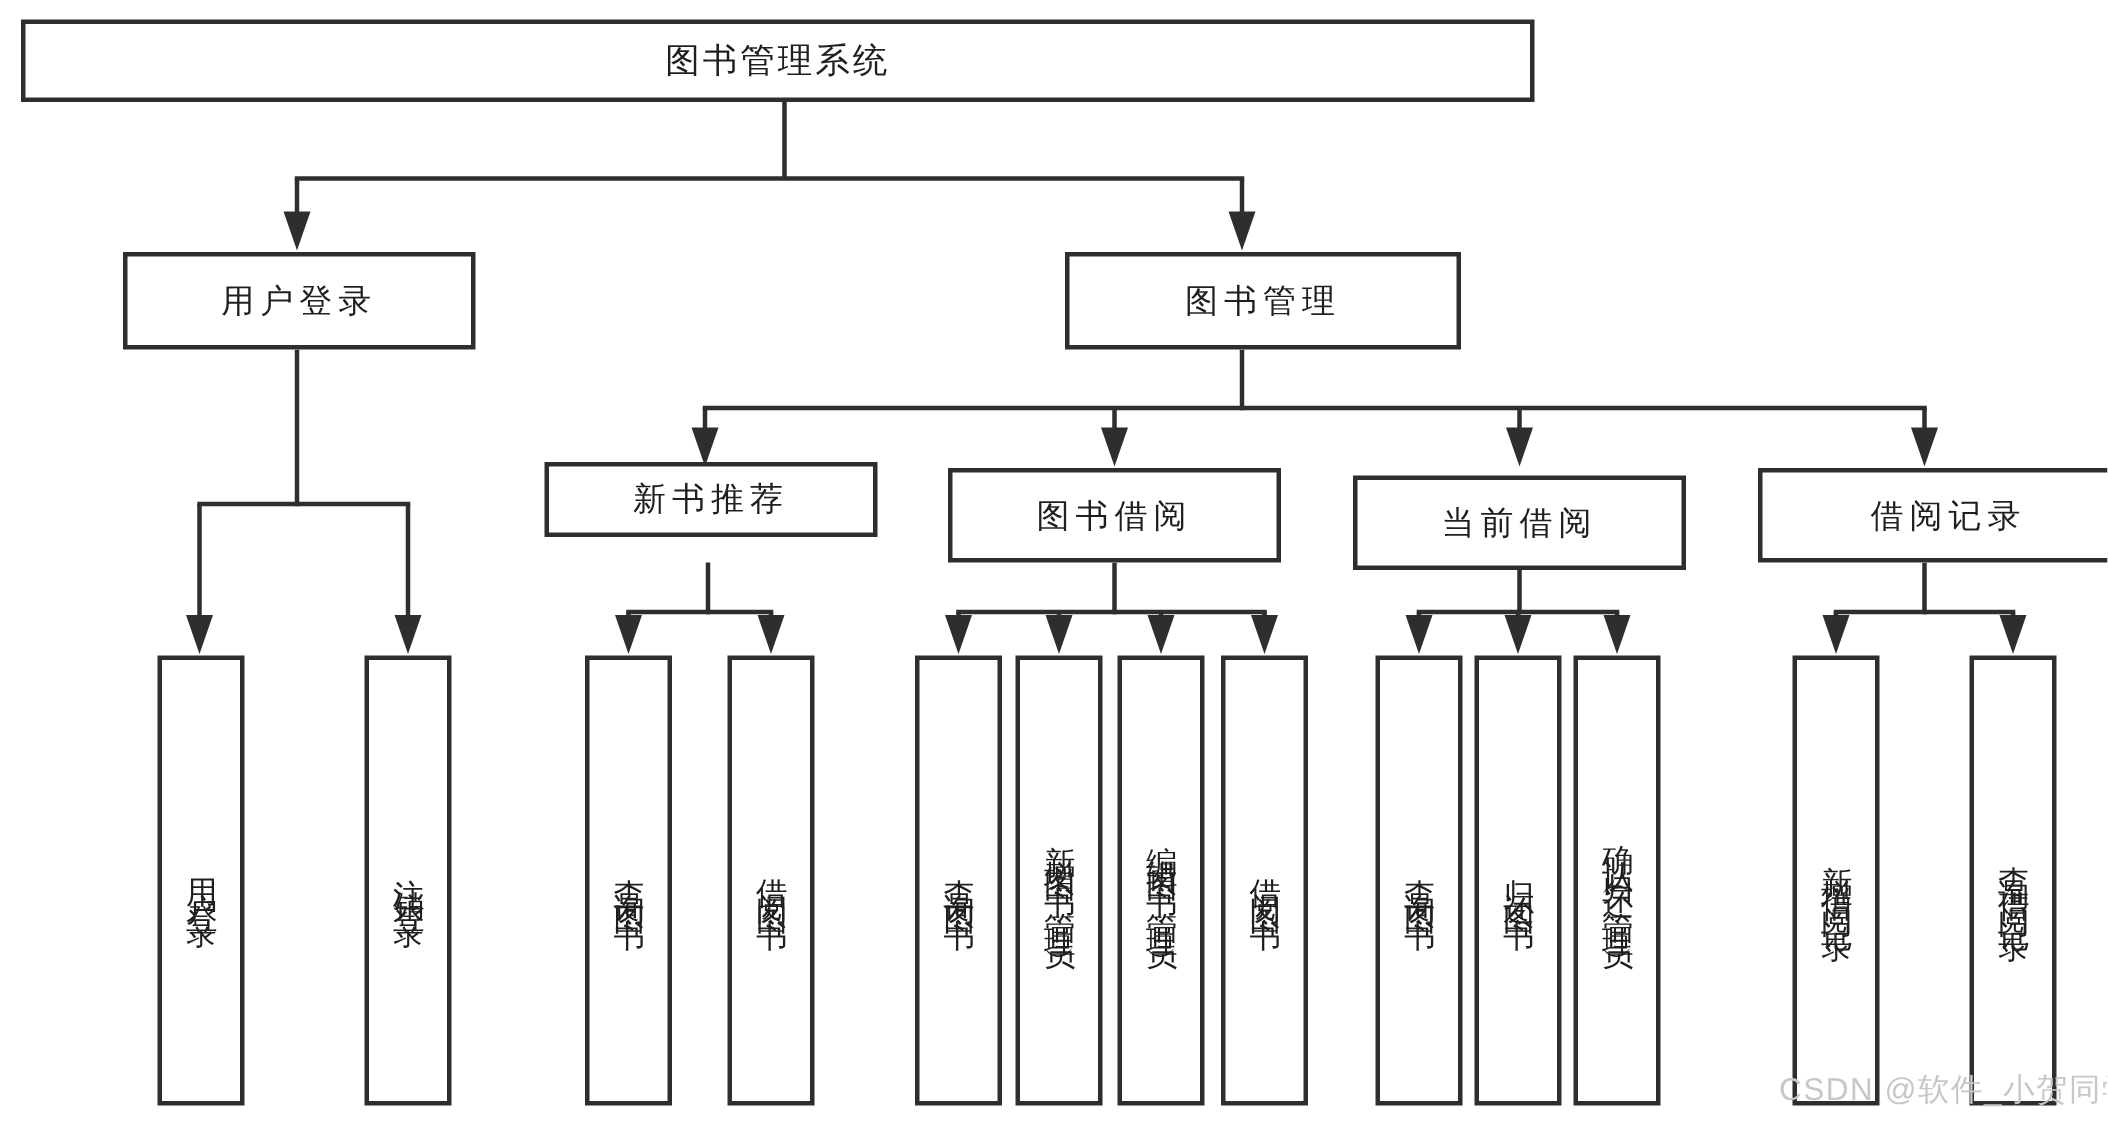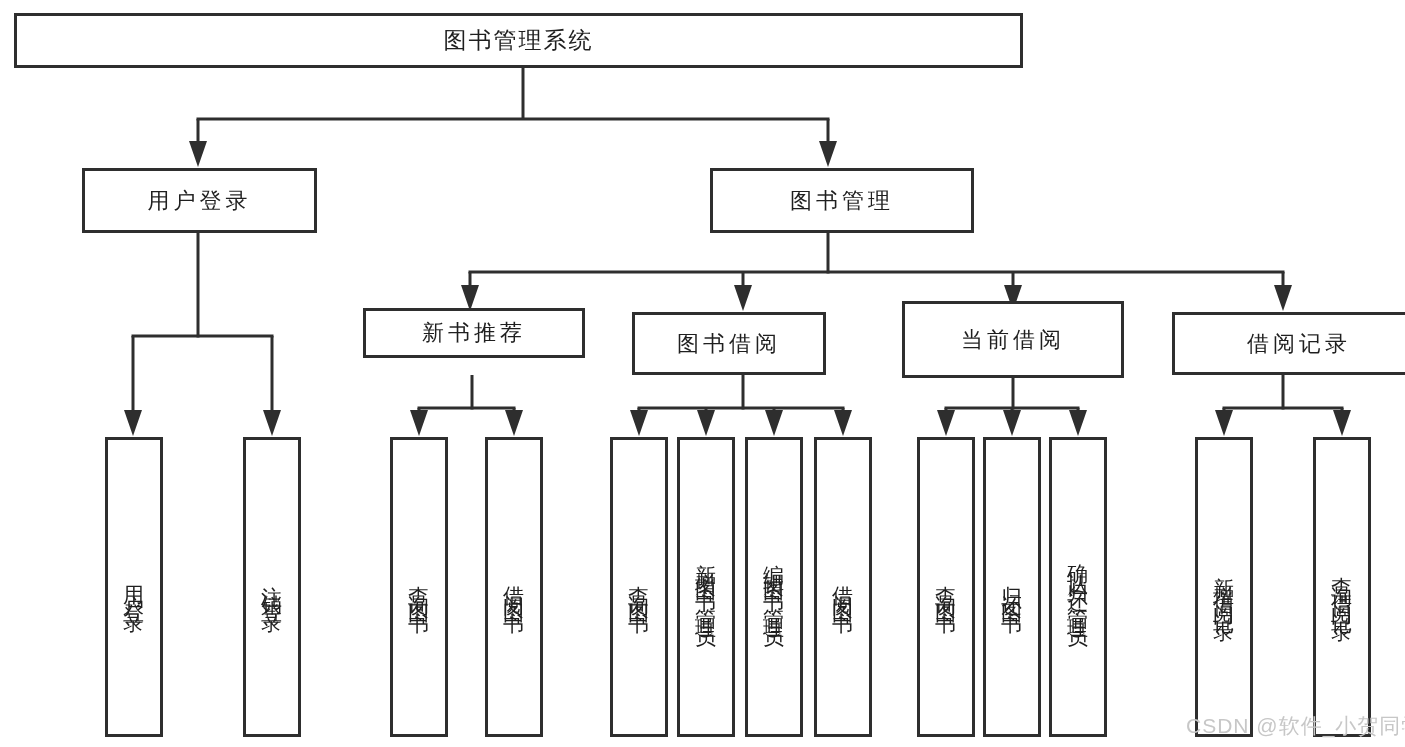--- a/index.html
+++ b/index.html
@@ -130,22 +130,22 @@
       <polygon points="1333,410 1351,410 1342,436"></polygon>
     </g>
   </svg>
 
   <div class="node box-h box-root" style="left:14px;top:13px;width:1009px;height:55px">图书管理系统</div>
 
   <div class="node box-h" style="left:82px;top:168px;width:235px;height:65px">用户登录</div>
   <div class="node box-h" style="left:710px;top:168px;width:264px;height:65px">图书管理</div>
 
   <div class="node box-h" style="left:363px;top:308px;width:222px;height:50px">新书推荐</div>
-  <div class="node box-h" style="left:632px;top:312px;width:194px;height:63px">图书借阅</div>
-  <div class="node box-h" style="left:902px;top:301px;width:222px;height:77px">当前借阅</div>
+  <div class="node box-h" style="left:632px;top:312px;width:222px;height:63px">图书借阅</div>
+  <div class="node box-h" style="left:902px;top:317px;width:222px;height:63px">当前借阅</div>
   <div class="node box-h" style="left:1172px;top:312px;width:254px;height:63px">借阅记录</div>
 
   <div class="node box-v" style="left:105px;top:437px;width:58px;height:300px">用户登录</div>
   <div class="node box-v" style="left:243px;top:437px;width:58px;height:300px">注销登录</div>
 
   <div class="node box-v" style="left:390px;top:437px;width:58px;height:300px">查询图书</div>
   <div class="node box-v" style="left:485px;top:437px;width:58px;height:300px">借阅图书</div>
 
   <div class="node box-v" style="left:610px;top:437px;width:58px;height:300px">查询图书</div>
   <div class="node box-v" style="left:677px;top:437px;width:58px;height:300px">新增图书（管理员）</div>

